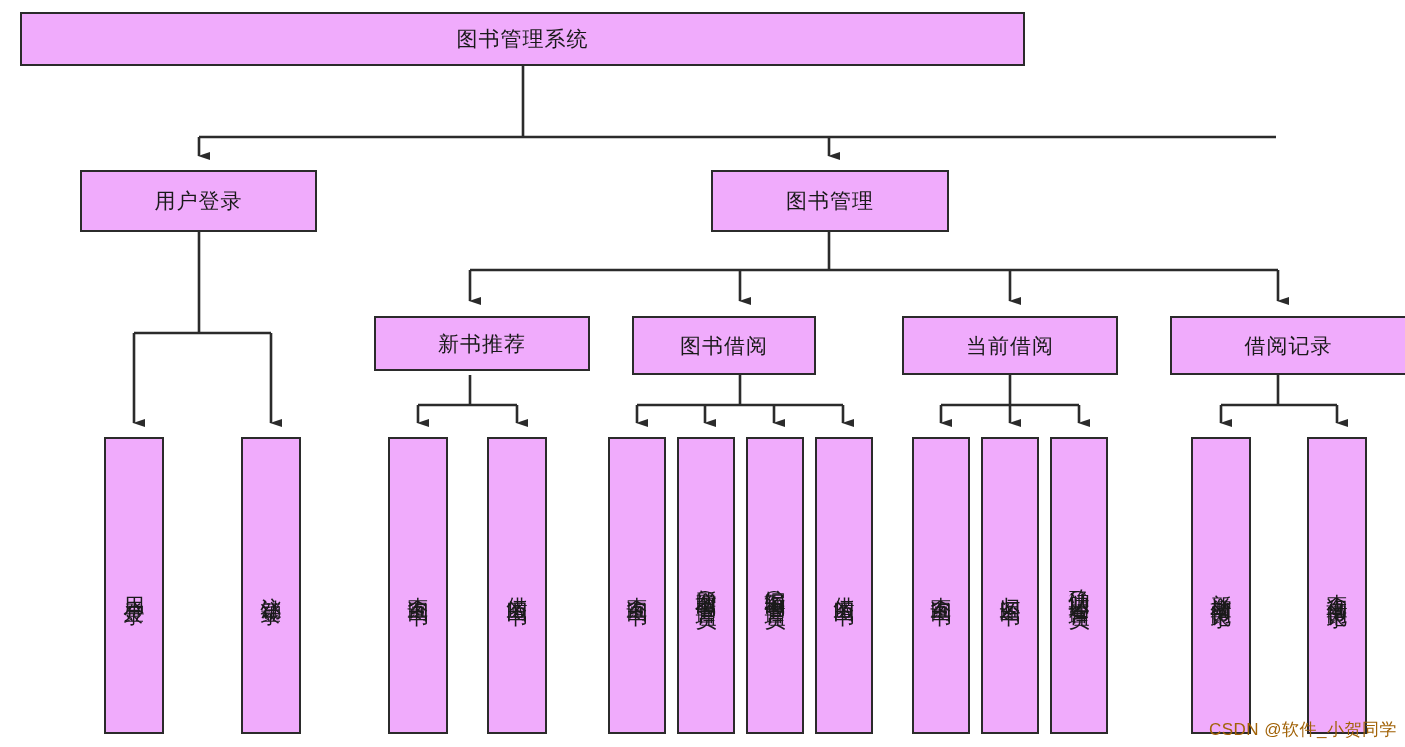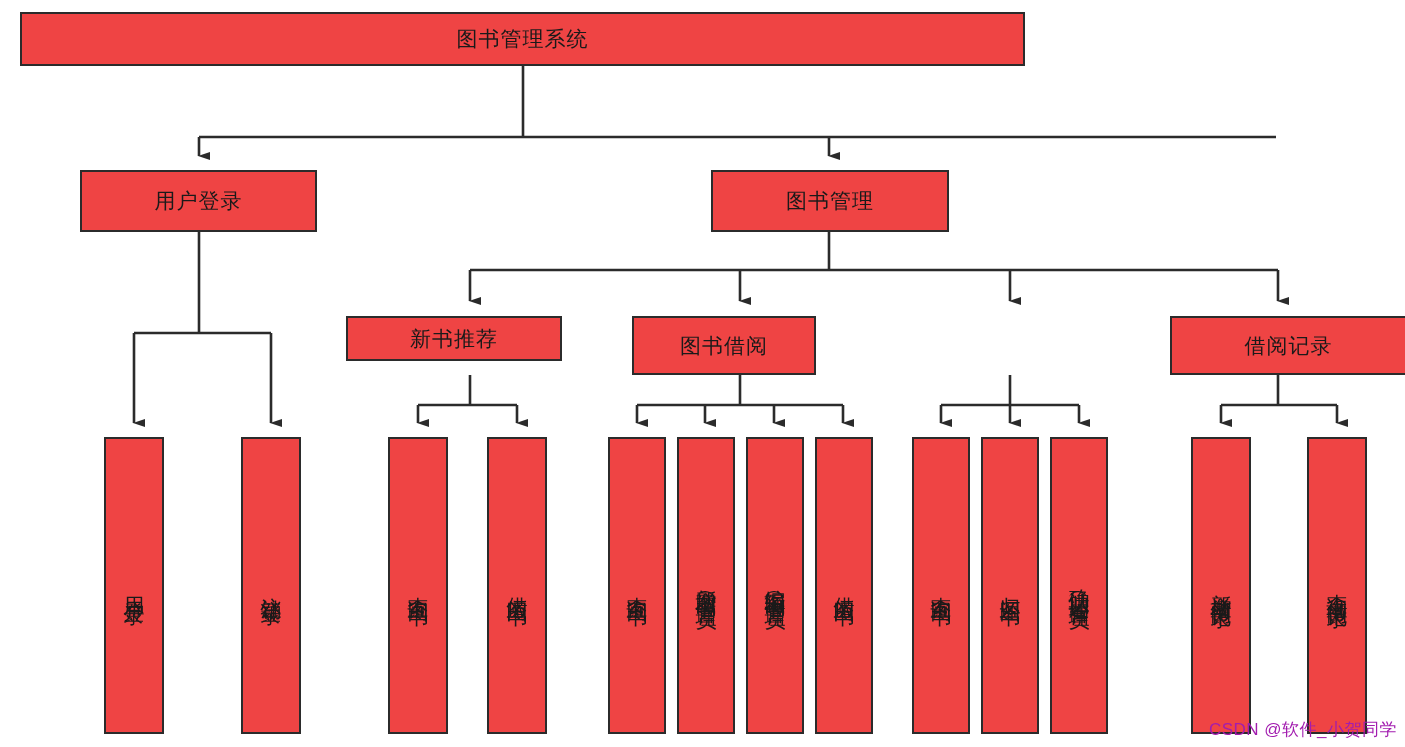--- a/index.html
+++ b/index.html
@@ -22,21 +22,21 @@
     left: 0;
     top: 0;
     width: 1405px;
     height: 747px;
     pointer-events: none;
   }
   .node {
     position: absolute;
     box-sizing: border-box;
     border: 2.5px solid #2b2b2b;
-    background: #ef4444;
+    background: #f0abfc;
     display: flex;
     align-items: center;
     justify-content: center;
     color: #1a1a1a;
     text-align: center;
   }
   .node.horiz {
     font-size: 21px;
     letter-spacing: 1px;
     line-height: 1.2;
@@ -54,21 +54,21 @@
     writing-mode: vertical-rl;
     text-orientation: upright;
     display: block;
     white-space: normal;
   }
   .watermark {
     position: absolute;
     right: 8px;
     bottom: 6px;
     font-size: 17px;
-    color: #a21caf;
+    color: #a16207;
     letter-spacing: 0.5px;
     white-space: nowrap;
     user-select: none;
   }
 </style>
 </head>
 <body>
 
 <div id="canvas">
 
@@ -126,25 +126,28 @@
     <span class="label">图书管理系统</span>
   </div>
 
   <div class="node horiz" style="left:80px; top:170px; width:237px; height:62px;">
     <span class="label">用户登录</span>
   </div>
   <div class="node horiz" style="left:711px; top:170px; width:238px; height:62px;">
     <span class="label">图书管理</span>
   </div>
 
-  <div class="node horiz" style="left:346px; top:316px; width:216px; height:45px;">
+  <div class="node horiz" style="left:374px; top:316px; width:216px; height:55px;">
     <span class="label">新书推荐</span>
   </div>
   <div class="node horiz" style="left:632px; top:316px; width:184px; height:59px;">
     <span class="label">图书借阅</span>
+  </div>
+  <div class="node horiz" style="left:902px; top:316px; width:216px; height:59px;">
+    <span class="label">当前借阅</span>
   </div>
   <div class="node horiz" style="left:1170px; top:316px; width:237px; height:59px;">
     <span class="label">借阅记录</span>
   </div>
 
   <div class="node vert" style="left:104px; top:437px; width:60px; height:297px;">
     <span class="label">用户登录</span>
   </div>
   <div class="node vert" style="left:241px; top:437px; width:60px; height:297px;">
     <span class="label">注销登录</span>

